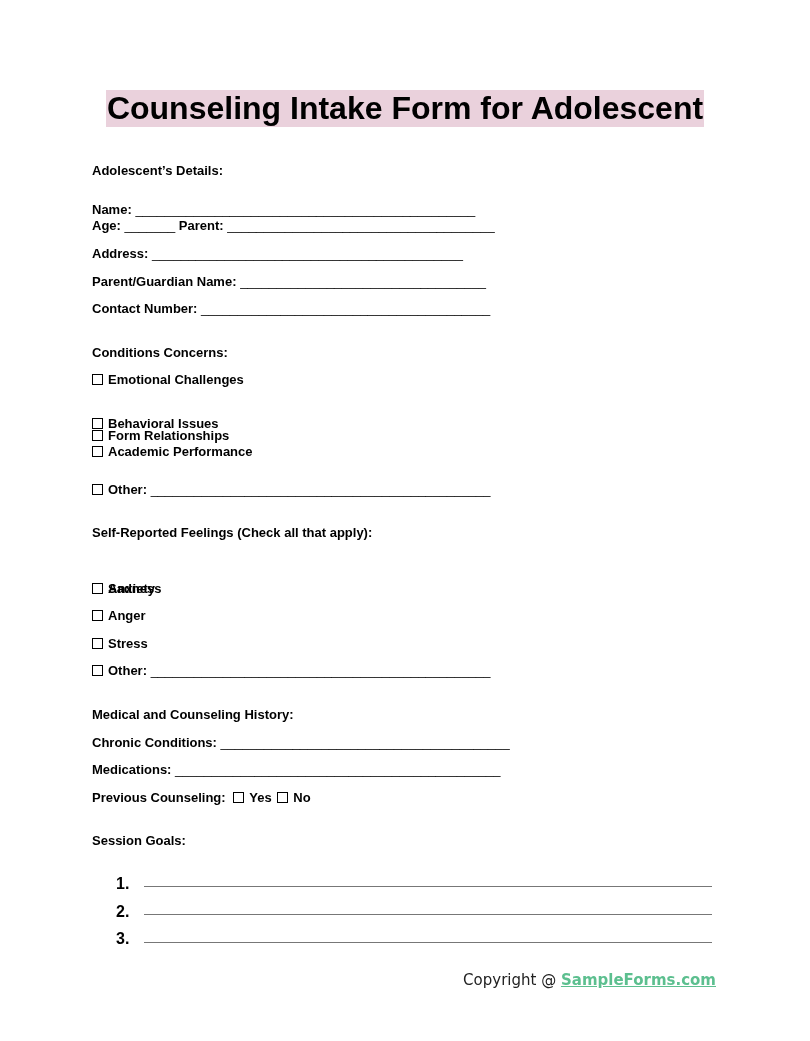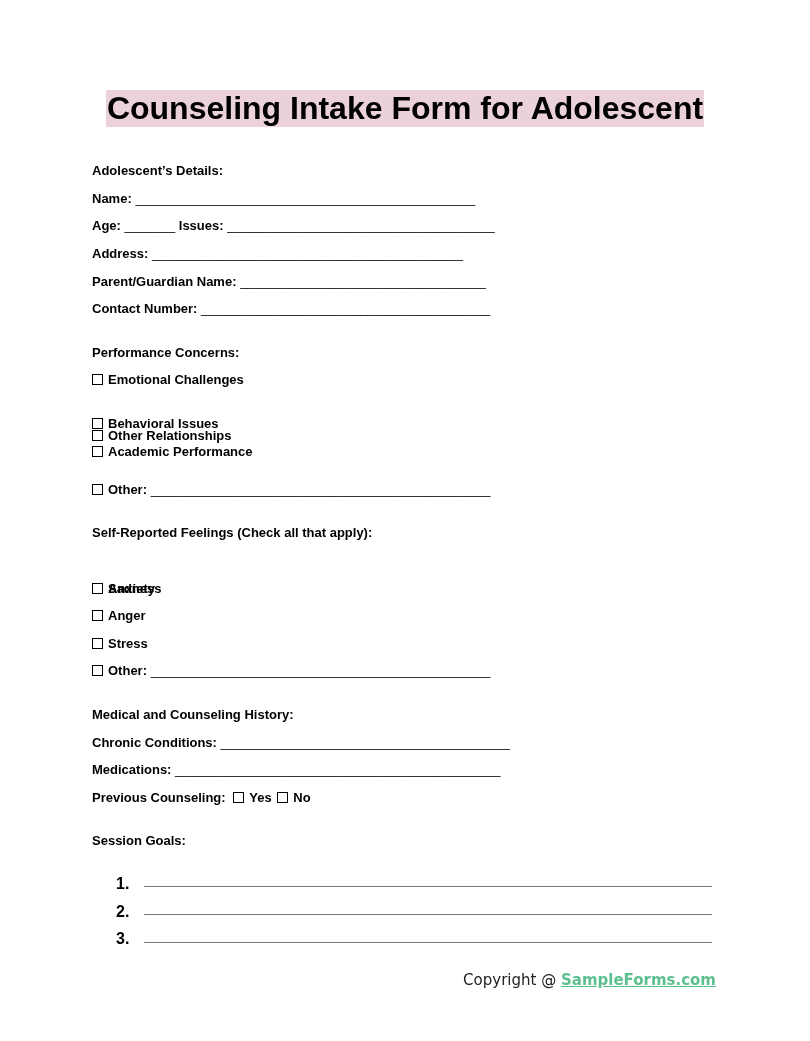--- a/index.html
+++ b/index.html
@@ -17,52 +17,52 @@
     .footer a { color: #5cbf8f; font-weight: bold; text-decoration: underline; }
   </style>
 </head>
 <body>
 
 <div class="title-wrap">
   <span class="title">Counseling Intake Form for Adolescent</span>
 </div>
 
 <div class="line" style="top:161px">Adolescent’s Details:</div>
-<div class="line" style="top:189px">
+<div class="line" style="top:200px">
   <span>Name:</span>
   <span class="blank">_______________________________________________</span>
 </div>
 <div class="line" style="top:216px">
   <span>Age:</span>
   <span class="blank">_______</span>
-  <span>Issues:</span>
+  <span>Parent:</span>
   <span class="blank">_____________________________________</span>
 </div>
 <div class="line" style="top:244px">
   <span>Address:</span>
   <span class="blank">___________________________________________</span>
 </div>
 <div class="line" style="top:272px">
   <span>Parent/Guardian Name:</span>
   <span class="blank">__________________________________</span>
 </div>
 <div class="line" style="top:299px">
   <span>Contact Number:</span>
   <span class="blank">________________________________________</span>
 </div>
 
-<div class="line" style="top:343px">Performance Concerns:</div>
+<div class="line" style="top:343px">Conditions Concerns:</div>
 <div class="line" style="top:370px">
   <span class="box"></span><span>Emotional Challenges</span>
 </div>
 <div class="line" style="top:414px">
   <span class="box"></span><span>Behavioral Issues</span>
 </div>
 <div class="line" style="top:426px">
-  <span class="box"></span><span>Other Relationships</span>
+  <span class="box"></span><span>Form Relationships</span>
 </div>
 <div class="line" style="top:442px">
   <span class="box"></span><span>Academic Performance</span>
 </div>
 <div class="line" style="top:480px">
   <span class="box"></span><span>Other:</span>
   <span class="blank">_______________________________________________</span>
 </div>
 
 <div class="line" style="top:523px">Self-Reported Feelings (Check all that apply):</div>

